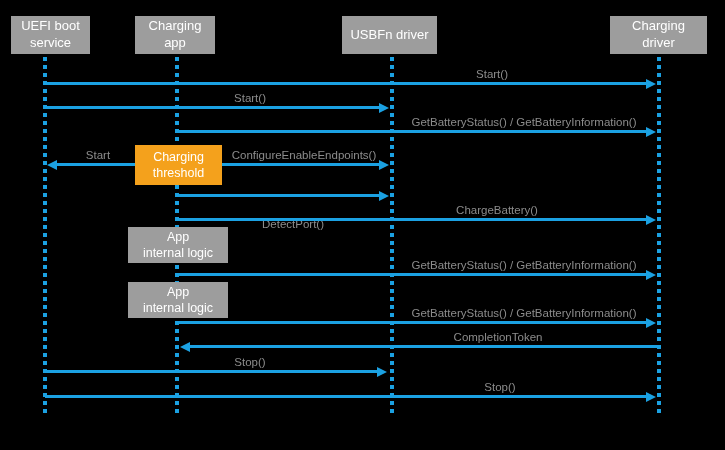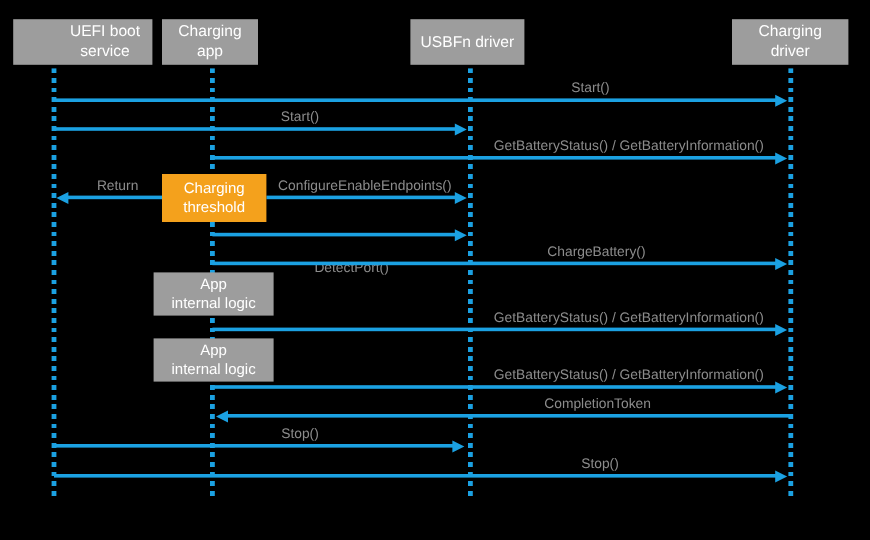--- a/index.html
+++ b/index.html
@@ -30,21 +30,21 @@
   .msg-label{
     position:absolute;transform:translateX(-50%);
     color:var(--msgtext,#8c8c8c);font-size:11.5px;white-space:nowrap;z-index:2;text-align:center;
   }
 </style>
 </head>
 <body>
 
 <div id="stage">
     <div class="lifeline" style="left: 43px; top: 57px; height: 358px;"></div>
-    <div class="actor-box" style="left: 11px; top: 16px; width: 79px; height: 38px; padding-left: 37px;">UEFI boot
+    <div class="actor-box" style="left: 11px; top: 16px; width: 79px; height: 38px;">UEFI boot
 service</div>
     <div class="lifeline" style="left: 175px; top: 57px; height: 358px;"></div>
     <div class="actor-box" style="left: 135px; top: 16px; width: 80px; height: 38px;">Charging
 app</div>
     <div class="lifeline" style="left: 390px; top: 57px; height: 358px;"></div>
     <div class="actor-box" style="left: 342px; top: 16px; width: 95px; height: 38px;">USBFn driver</div>
     <div class="lifeline" style="left: 657px; top: 57px; height: 358px;"></div>
     <div class="actor-box" style="left: 610px; top: 16px; width: 97px; height: 38px;">Charging
 driver</div>
     <div class="note-box highlight" style="left: 135px; top: 145px; width: 87px; height: 40px;">Charging
@@ -57,21 +57,21 @@
     <div class="msg-head right" style="left: 646px; top: 79px;"></div>
     <div class="msg-label" style="left: 492px; top: 68px;">Start()</div>
     <div class="msg-line" style="left: 45px; top: 106px; width: 336px;"></div>
     <div class="msg-head right" style="left: 379px; top: 103px;"></div>
     <div class="msg-label" style="left: 250px; top: 92px;">Start()</div>
     <div class="msg-line" style="left: 177px; top: 130px; width: 471px;"></div>
     <div class="msg-head right" style="left: 646px; top: 127px;"></div>
     <div class="msg-label" style="left: 524px; top: 116px;">GetBatteryStatus() / GetBatteryInformation()</div>
     <div class="msg-line" style="left: 55px; top: 163px; width: 80px;"></div>
     <div class="msg-head left" style="left: 47px; top: 160px;"></div>
-    <div class="msg-label" style="left: 98px; top: 149px;">Return</div>
+    <div class="msg-label" style="left: 98px; top: 149px;">Start</div>
     <div class="msg-line" style="left: 222px; top: 163px; width: 159px;"></div>
     <div class="msg-head right" style="left: 379px; top: 160px;"></div>
     <div class="msg-label" style="left: 304px; top: 149px;">ConfigureEnableEndpoints()</div>
     <div class="msg-line" style="left: 177px; top: 194px; width: 204px;"></div>
     <div class="msg-head right" style="left: 379px; top: 191px;"></div>
     <div class="msg-label" style="left: 293px; top: 180px; margin-top: 38px;">DetectPort()</div>
     <div class="msg-line" style="left: 177px; top: 218px; width: 471px;"></div>
     <div class="msg-head right" style="left: 646px; top: 215px;"></div>
     <div class="msg-label" style="left: 497px; top: 204px;">ChargeBattery()</div>
     <div class="msg-line" style="left: 177px; top: 273px; width: 471px;"></div>

